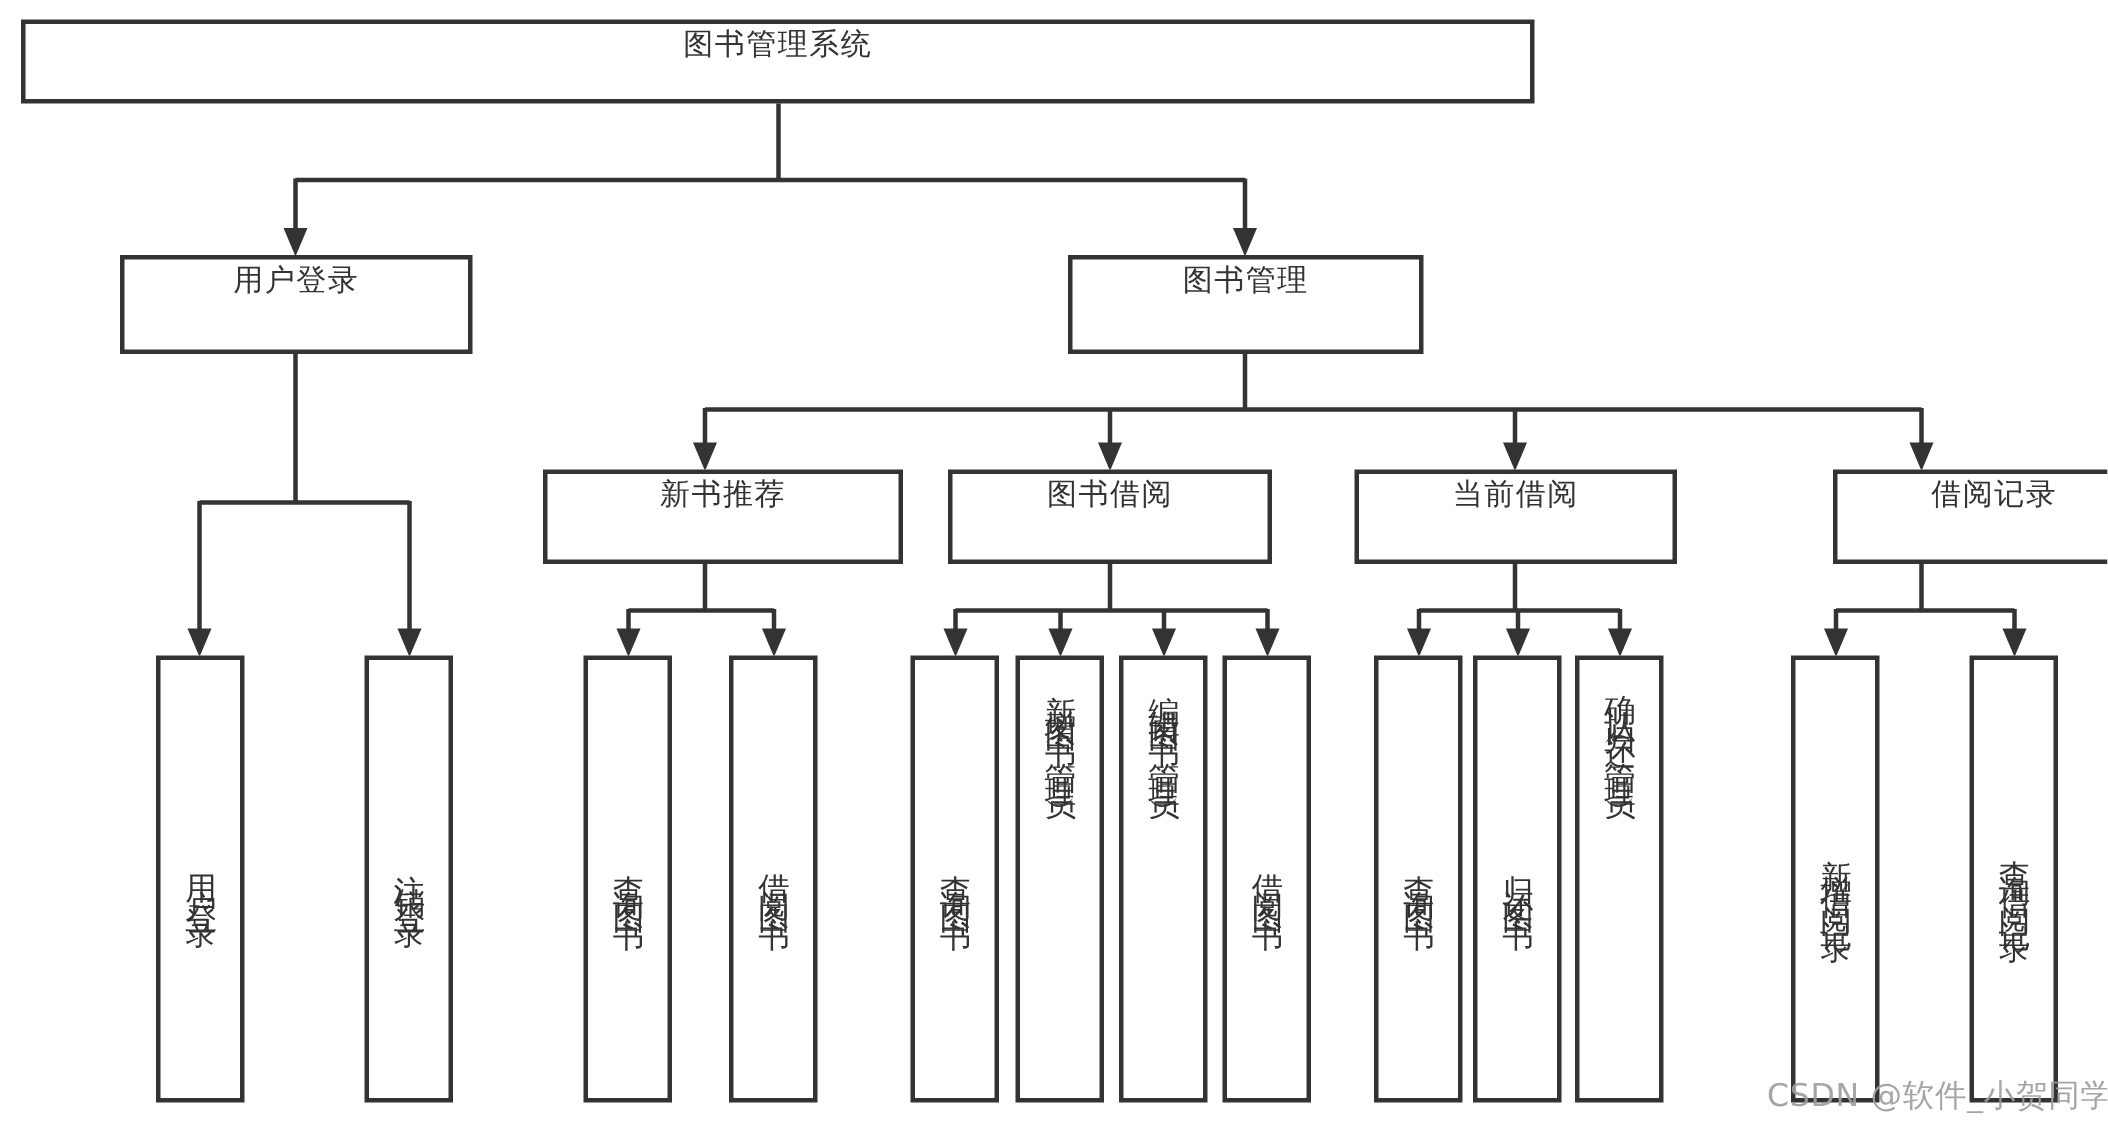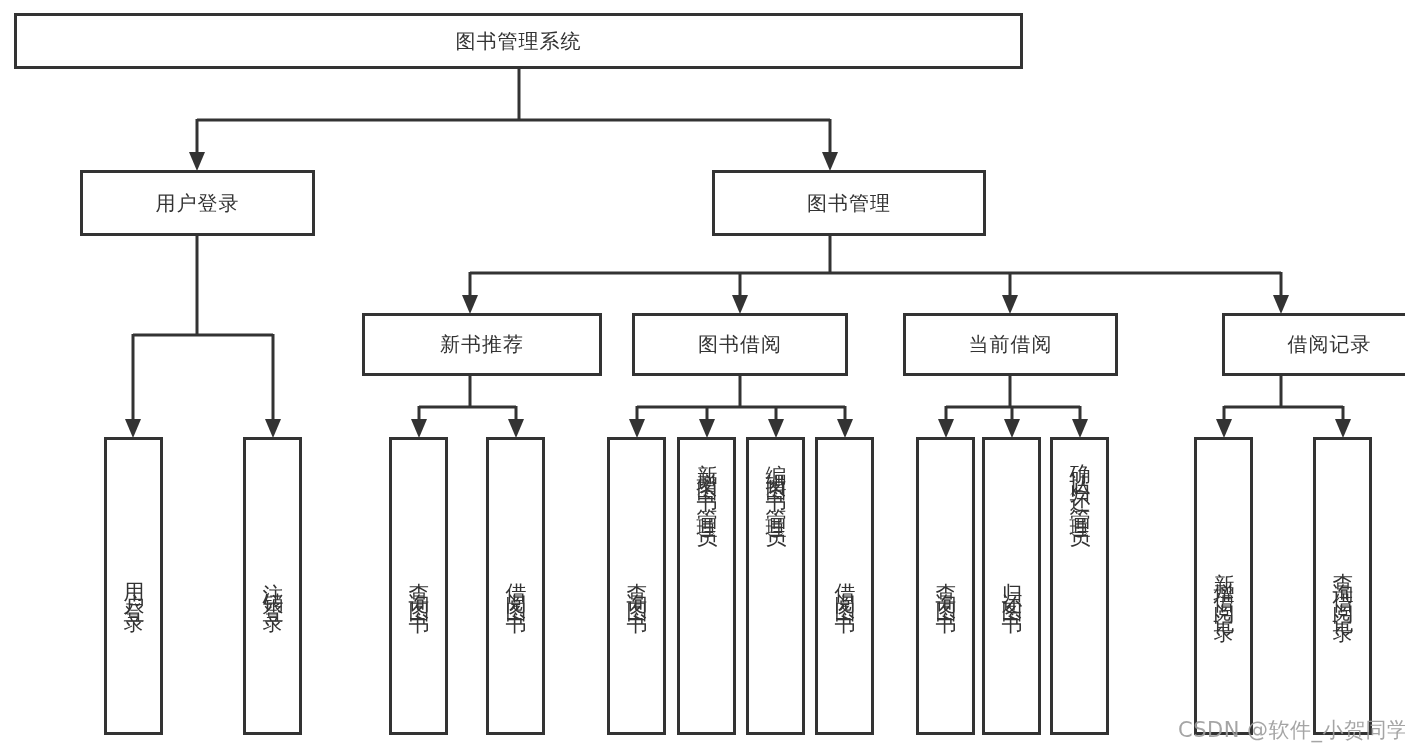--- a/index.html
+++ b/index.html
@@ -21,21 +21,20 @@
     top: 0;
     z-index: 1;
   }
   .node {
     position: absolute;
     box-sizing: border-box;
     border: 3px solid #333333;
     background: #ffffff;
     color: #333333;
     display: flex;
-    align-items: center;
     justify-content: center;
     z-index: 2;
     font-size: 20px;
   }
   .node span {
     letter-spacing: 1px;
   }
   .leaf {
     position: absolute;
     box-sizing: border-box;
@@ -147,21 +146,21 @@
     </g>
   </svg>
 
   <div class="node" style="left:14px; top:13px; width:1009px; height:56px;">
     <span>图书管理系统</span>
   </div>
 
   <div class="node" style="left:80px; top:170px; width:235px; height:66px;">
     <span>用户登录</span>
   </div>
-  <div class="node" style="left:712px; top:170px; width:274px; height:66px;">
+  <div class="node" style="left:712px; top:170px; width:237px; height:66px;">
     <span>图书管理</span>
   </div>
 
   <div class="node" style="left:362px; top:313px; width:240px; height:63px;">
     <span>新书推荐</span>
   </div>
   <div class="node" style="left:632px; top:313px; width:216px; height:63px;">
     <span>图书借阅</span>
   </div>
   <div class="node" style="left:903px; top:313px; width:215px; height:63px;">

